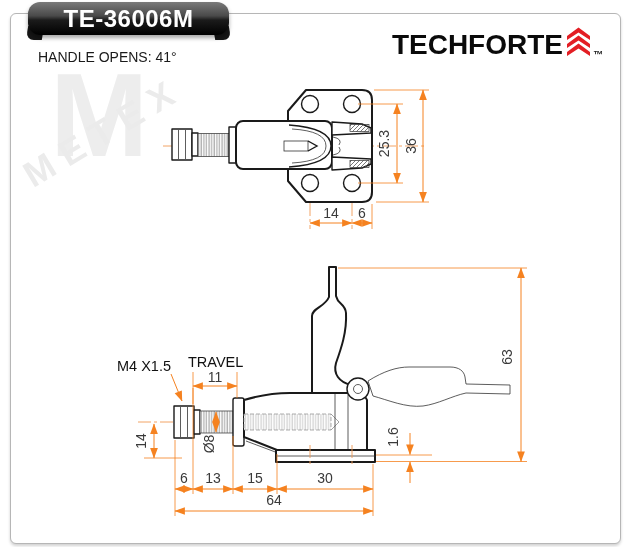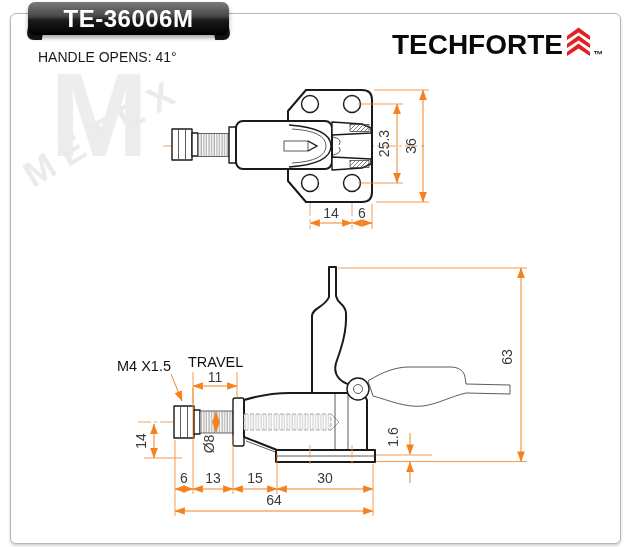--- a/index.html
+++ b/index.html
@@ -8,21 +8,21 @@
     background:#ffffff;font-family:"Liberation Sans",sans-serif;
   }
   .card{
     position:absolute;left:10px;top:13px;width:609px;height:529px;
     background:#fff;border:1px solid #b6b6b6;border-radius:6px;
     box-shadow:0 2px 3px rgba(0,0,0,.18);
   }
   .badge{
     position:absolute;left:28px;top:2px;width:201px;height:33px;z-index:6;
     background:linear-gradient(180deg,#7a7a7a 0%,#4a4a4a 42%,#1b1b1b 55%,#000 100%);
-    border-radius:7px;display:flex;align-items:center;justify-content:center;
+    border-radius:12px;display:flex;align-items:center;justify-content:center;
     color:#fff;font-size:24px;font-weight:bold;letter-spacing:.5px;
     box-shadow:0 3px 4px rgba(0,0,0,.35);
   }
   .badge-flap{position:absolute;top:26px;width:16px;height:14px;background:#161616;z-index:5;}
   .badge-flap.left{left:27px;border-radius:0 0 0 8px;transform:skewX(-10deg);}
   .badge-flap.right{left:214px;border-radius:0 0 8px 0;transform:skewX(10deg);}
   .logo{
     position:absolute;right:24px;top:24px;z-index:6;display:flex;align-items:flex-end;
   }
   .logo .brand{font-size:28px;font-weight:800;color:#0a0a0a;letter-spacing:0px;line-height:30px;}

